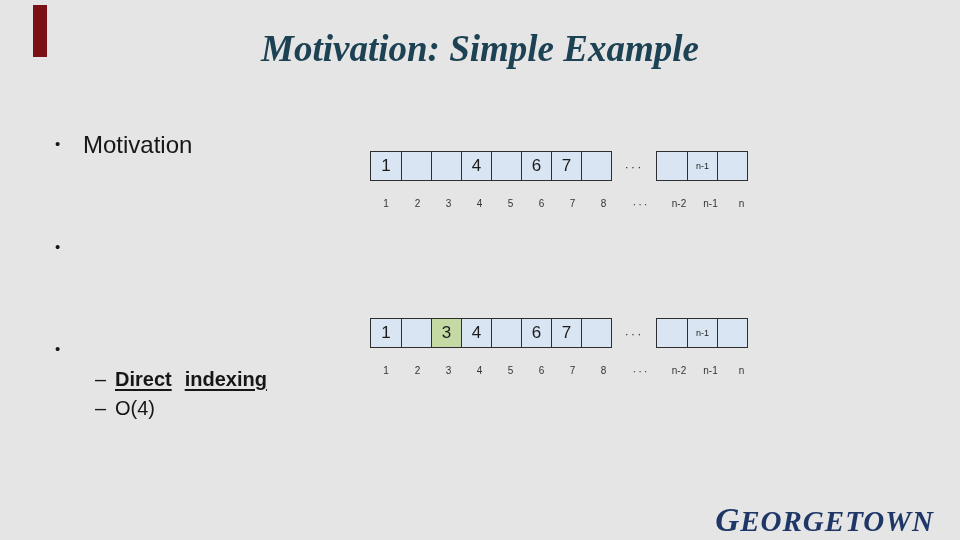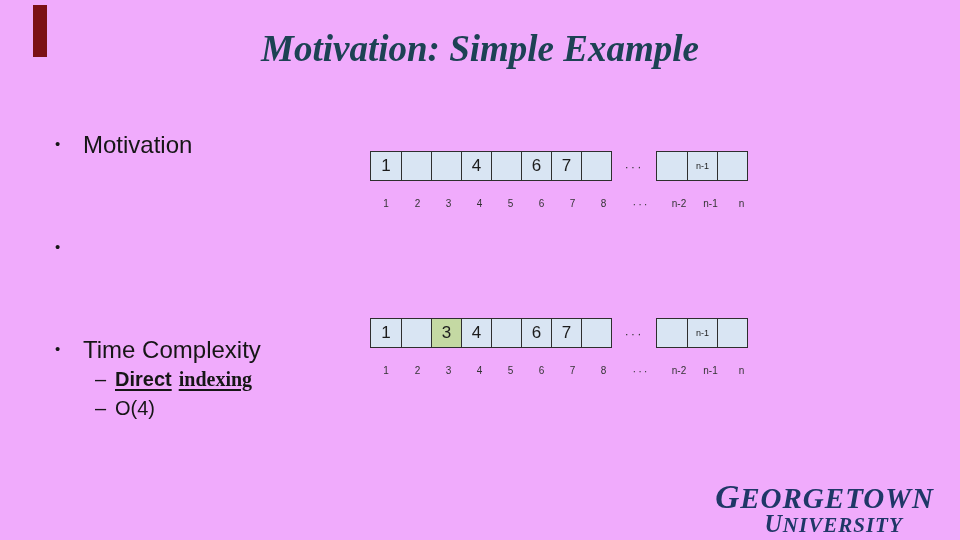--- a/index.html
+++ b/index.html
@@ -1,37 +1,37 @@
 <!DOCTYPE html>
 <html style="--accent-bar: #7b1016; --title: #1d4254; --cell-fill: #d9e5f3; --cell-highlight: #c4d9a3; --cell-border: #2e2e2e; --logo: #1f3767;"><head>
 <meta charset="utf-8">
 <style>
   html,body{margin:0;padding:0;background:#888;}
   .slide{
-    position:relative;width:960px;height:540px;background:#f0abfc;
+    position:relative;width:960px;height:540px;background:#e5e5e5;
     overflow:hidden;font-family:"Liberation Sans",sans-serif;
   }
   .accent-bar{
     position:absolute;left:33px;top:5px;width:14px;height:52px;
     background:var(--accent-bar,#7b1016);
   }
   .title{
     position:absolute;left:0;right:0;top:27px;margin:0;
     text-align:center;
     font-family:"Liberation Serif",serif;font-style:italic;font-weight:600;
     font-size:37px;color:var(--title,#1d4254);
   }
   .bullet{position:absolute;left:55px;display:flex;font-size:24px;color:#161616;line-height:1.05;}
   .bullet .marker{width:28px;font-size:15px;padding-top:4px;color:#161616;}
   .b1{top:132px;} .b2{top:235px;} .b3{top:337px;}
   .sub{position:absolute;left:95px;display:flex;font-size:20px;color:#161616;line-height:1.05;}
   .sub .marker{width:20px;}
   .s1{top:369px;} .s2{top:398px;}
   .uw{font-weight:bold;text-decoration:underline;text-decoration-thickness:2px;text-underline-offset:3px;}
-  .uw + .uw{margin-left:7px;font-family:Liberation Serif, serif;}
+  .uw + .uw{margin-left:13px;}
 
   .diagram{position:absolute;left:370px;width:390px;}
   .d0{top:151px;} .d1{top:318px;}
   .cells-line{display:flex;align-items:center;}
   .cgroup{display:flex;}
   .cell{
     box-sizing:border-box;width:31px;height:30px;margin-left:-1px;
     background:var(--cell-fill,#d9e5f3);border:1px solid var(--cell-border,#2e2e2e);
     display:flex;align-items:center;justify-content:center;
     font-size:17px;color:#1c1c1c;
@@ -68,21 +68,20 @@
     <span class="marker">•</span>
     <span>Motivation</span>
   </div>
 
   <div class="bullet b2">
     <span class="marker">•</span>
   </div>
 
   <div class="bullet b3">
     <span class="marker">•</span>
-    <span>Time Complexity</span>
   </div>
 
   <div class="sub s1">
     <span class="marker">–</span>
     <span>
       <span class="uw">Direct</span><span class="uw">indexing</span>
     </span>
   </div>
 
   <div class="sub s2">
@@ -163,16 +162,15 @@
       <div class="igroup idx-tail">
           <div class="idx">n-2</div>
           <div class="idx">n-1</div>
           <div class="idx">n</div>
         </div>
     </div>
   </div>
 
   <div class="logo">
     <div class="logo-line1">GEORGETOWN</div>
-    <div class="logo-line2">UNIVERSITY</div>
   </div>
 
 </div>
 
 </body></html>

